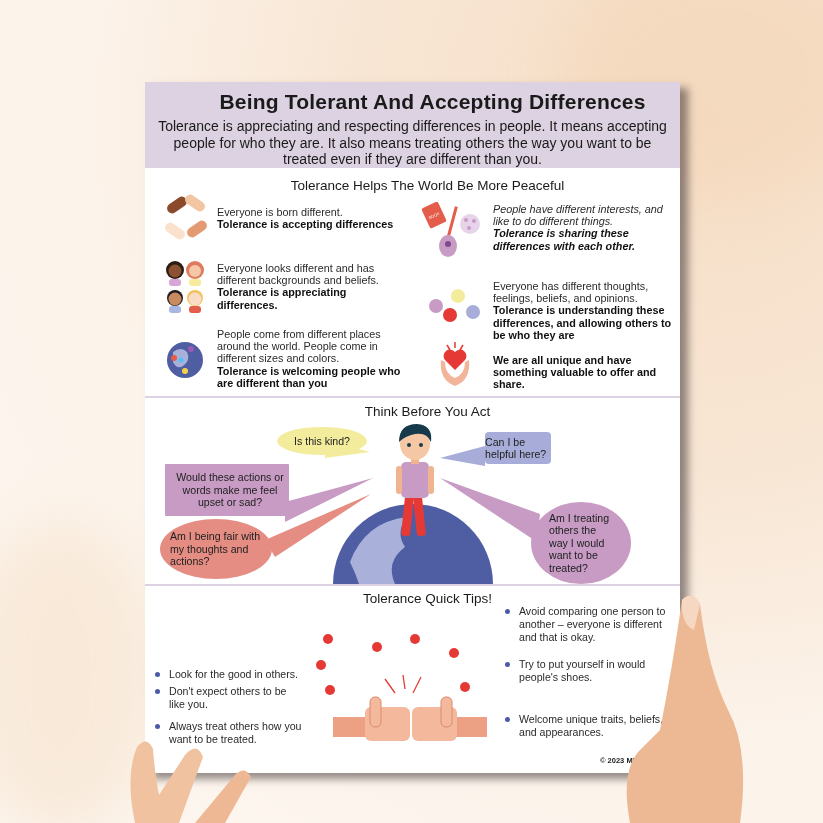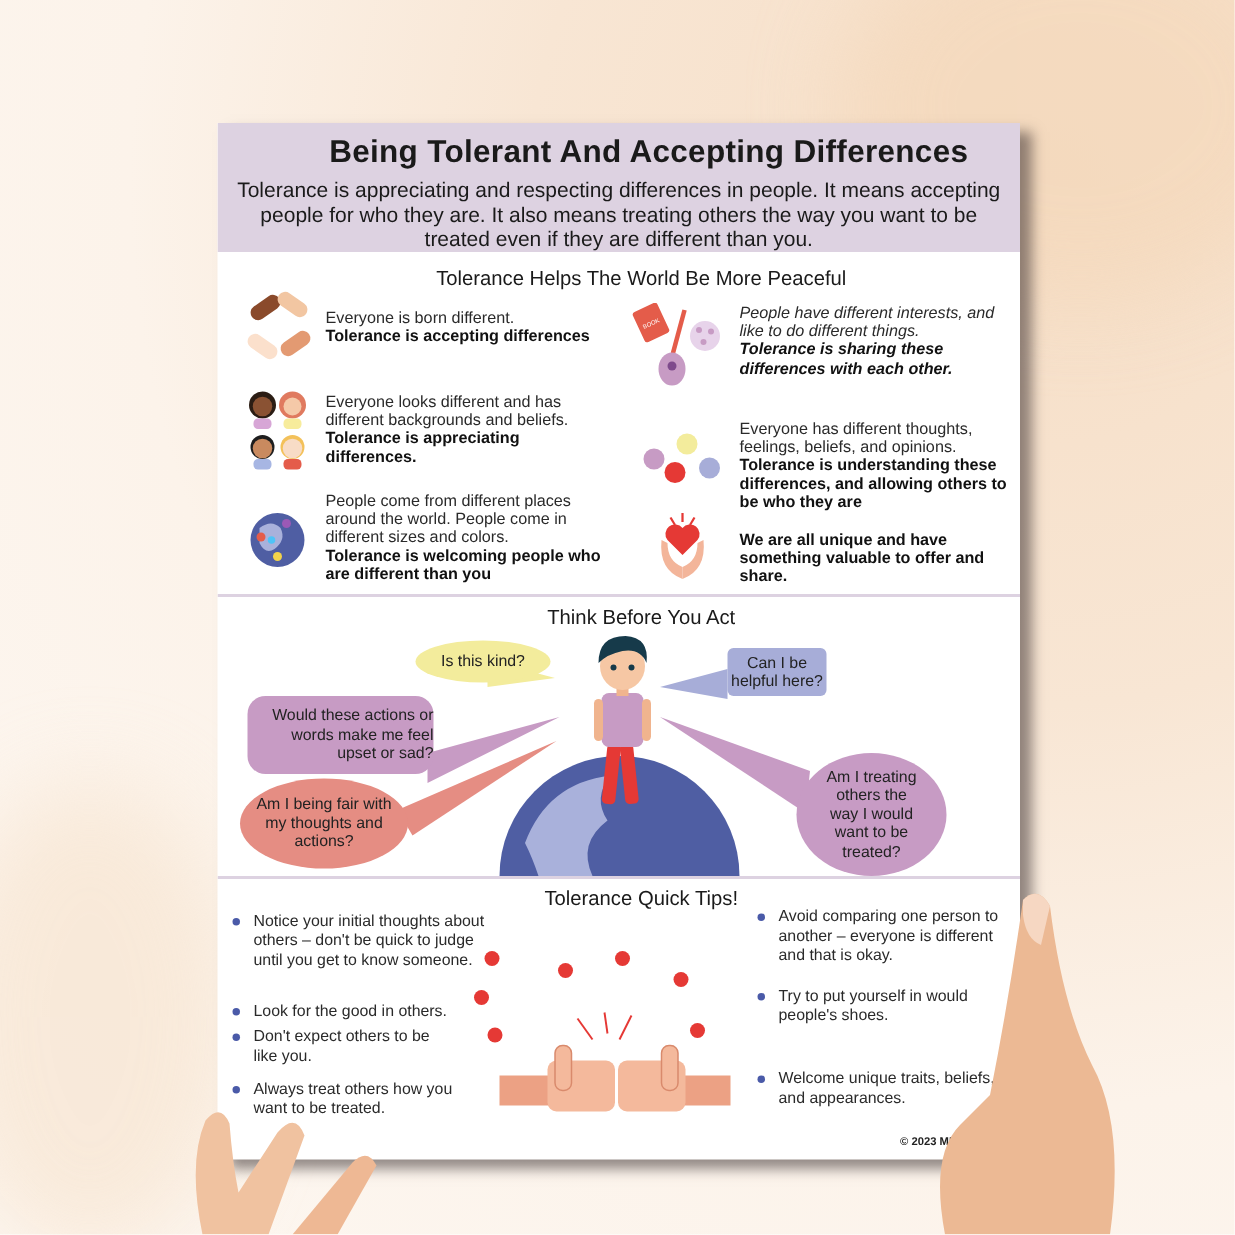--- a/index.html
+++ b/index.html
@@ -22,21 +22,21 @@
   }
   .title { font-weight: 700; font-size: 21px; letter-spacing: 0.2px; padding-left: 40px; }
   .intro { font-size: 14px; line-height: 16.5px; margin-top: 4px; padding: 0 12px; }
   .sec-title { text-align:center; font-size: 13.5px; font-weight: 500; margin-left: 30px; }
   .divider { position:absolute; left:0; right:0; height:2px; background:#ddd2e1; }
   .item { position:absolute; font-size: 10.8px; line-height: 12.2px; color:#2a2a2a; }
   .item b { color:#111; font-weight:700; display:block; }
   .icon { position:absolute; }
   .bubble {
     position:absolute; font-size: 10.6px; line-height: 12.5px; color:#222;
-    display:flex; align-items:center; justify-content:center; text-align:center;
+    display:flex; align-items:center; justify-content:center; 
   }
   .tip { position:absolute; font-size: 10.6px; line-height: 13px; color:#2a2a2a; padding-left:14px; }
   .tip::before { content:""; position:absolute; left:0; top:4px; width:5px; height:5px; border-radius:50%; background:#4a5aa8; }
   .copyright { position:absolute; font-size:7.5px; font-weight:700; color:#222; }
   .hand { position:absolute; }
 </style>
 </head>
 <body>
 
 <div class="blot" style="left:560px;top:-60px;width:320px;height:260px;background:#f4d8bb;opacity:.7"></div>
@@ -159,35 +159,34 @@
     <circle cx="264" cy="23" r="2" fill="#163a4a"></circle>
       <circle cx="276" cy="23" r="2" fill="#163a4a"></circle>
   </svg>
 
   <div class="bubble" style="left:132px;top:345px;width:90px;height:28px;border-radius:50%;background:#f3ec9c;">
     <span>Is this kind?</span>
   </div>
   <div class="bubble" style="left:340px;top:350px;width:66px;height:32px;border-radius:4px;background:#a7add8;">
     <span>Can I be helpful here?</span>
   </div>
-  <div class="bubble" style="left:20px;top:382px;width:124px;height:52px;border-radius:12px;background:#c79bc4;justify-content:flex-start;text-align:right;padding-left:6px;">
+  <div class="bubble" style="left:20px;top:382px;width:124px;height:52px;border-radius:1px;background:#c79bc4;justify-content:flex-start;text-align:center;padding-left:6px;">
     <span>Would these actions or words make me feel upset or sad?</span>
   </div>
   <div class="bubble" style="left:15px;top:437px;width:112px;height:60px;border-radius:50%;background:#e58d83;padding:0 10px;">
     <span>Am I being fair with my thoughts and actions?</span>
   </div>
   <div class="bubble" style="left:386px;top:420px;width:100px;height:82px;border-radius:50%;background:#c79bc4;padding:0 18px;">
     <span>Am I treating others the way I would want to be treated?</span>
   </div>
 
   <div class="divider" style="top:502px"></div>
 
   <div class="sec-title" style="position:absolute;top:509px;left:0;right:0;">Tolerance Quick Tips!</div>
 
-  <div class="tip" style="left:10px;top:526px;width:180px;">Notice your initial thoughts about others – don't be quick to judge until you get to know someone.</div>
   <div class="tip" style="left:10px;top:550px;width:180px;margin-top:36px;">Look for the good in others.</div>
   <div class="tip" style="left:10px;top:603px;width:140px;">Don't expect others to be like you.</div>
   <div class="tip" style="left:10px;top:638px;width:170px;">Always treat others how you want to be treated.</div>
 
   <div class="tip" style="left:360px;top:523px;width:165px;">Avoid comparing one person to another – everyone is different and that is okay.</div>
   <div class="tip" style="left:360px;top:576px;width:160px;">Try to put yourself in would people's shoes.</div>
   <div class="tip" style="left:360px;top:631px;width:160px;">Welcome unique traits, beliefs, and appearances.</div>
 
   <svg class="icon" style="left:170px;top:545px" width="190" height="115" viewBox="0 0 190 115">
     <g fill="#e53935">

